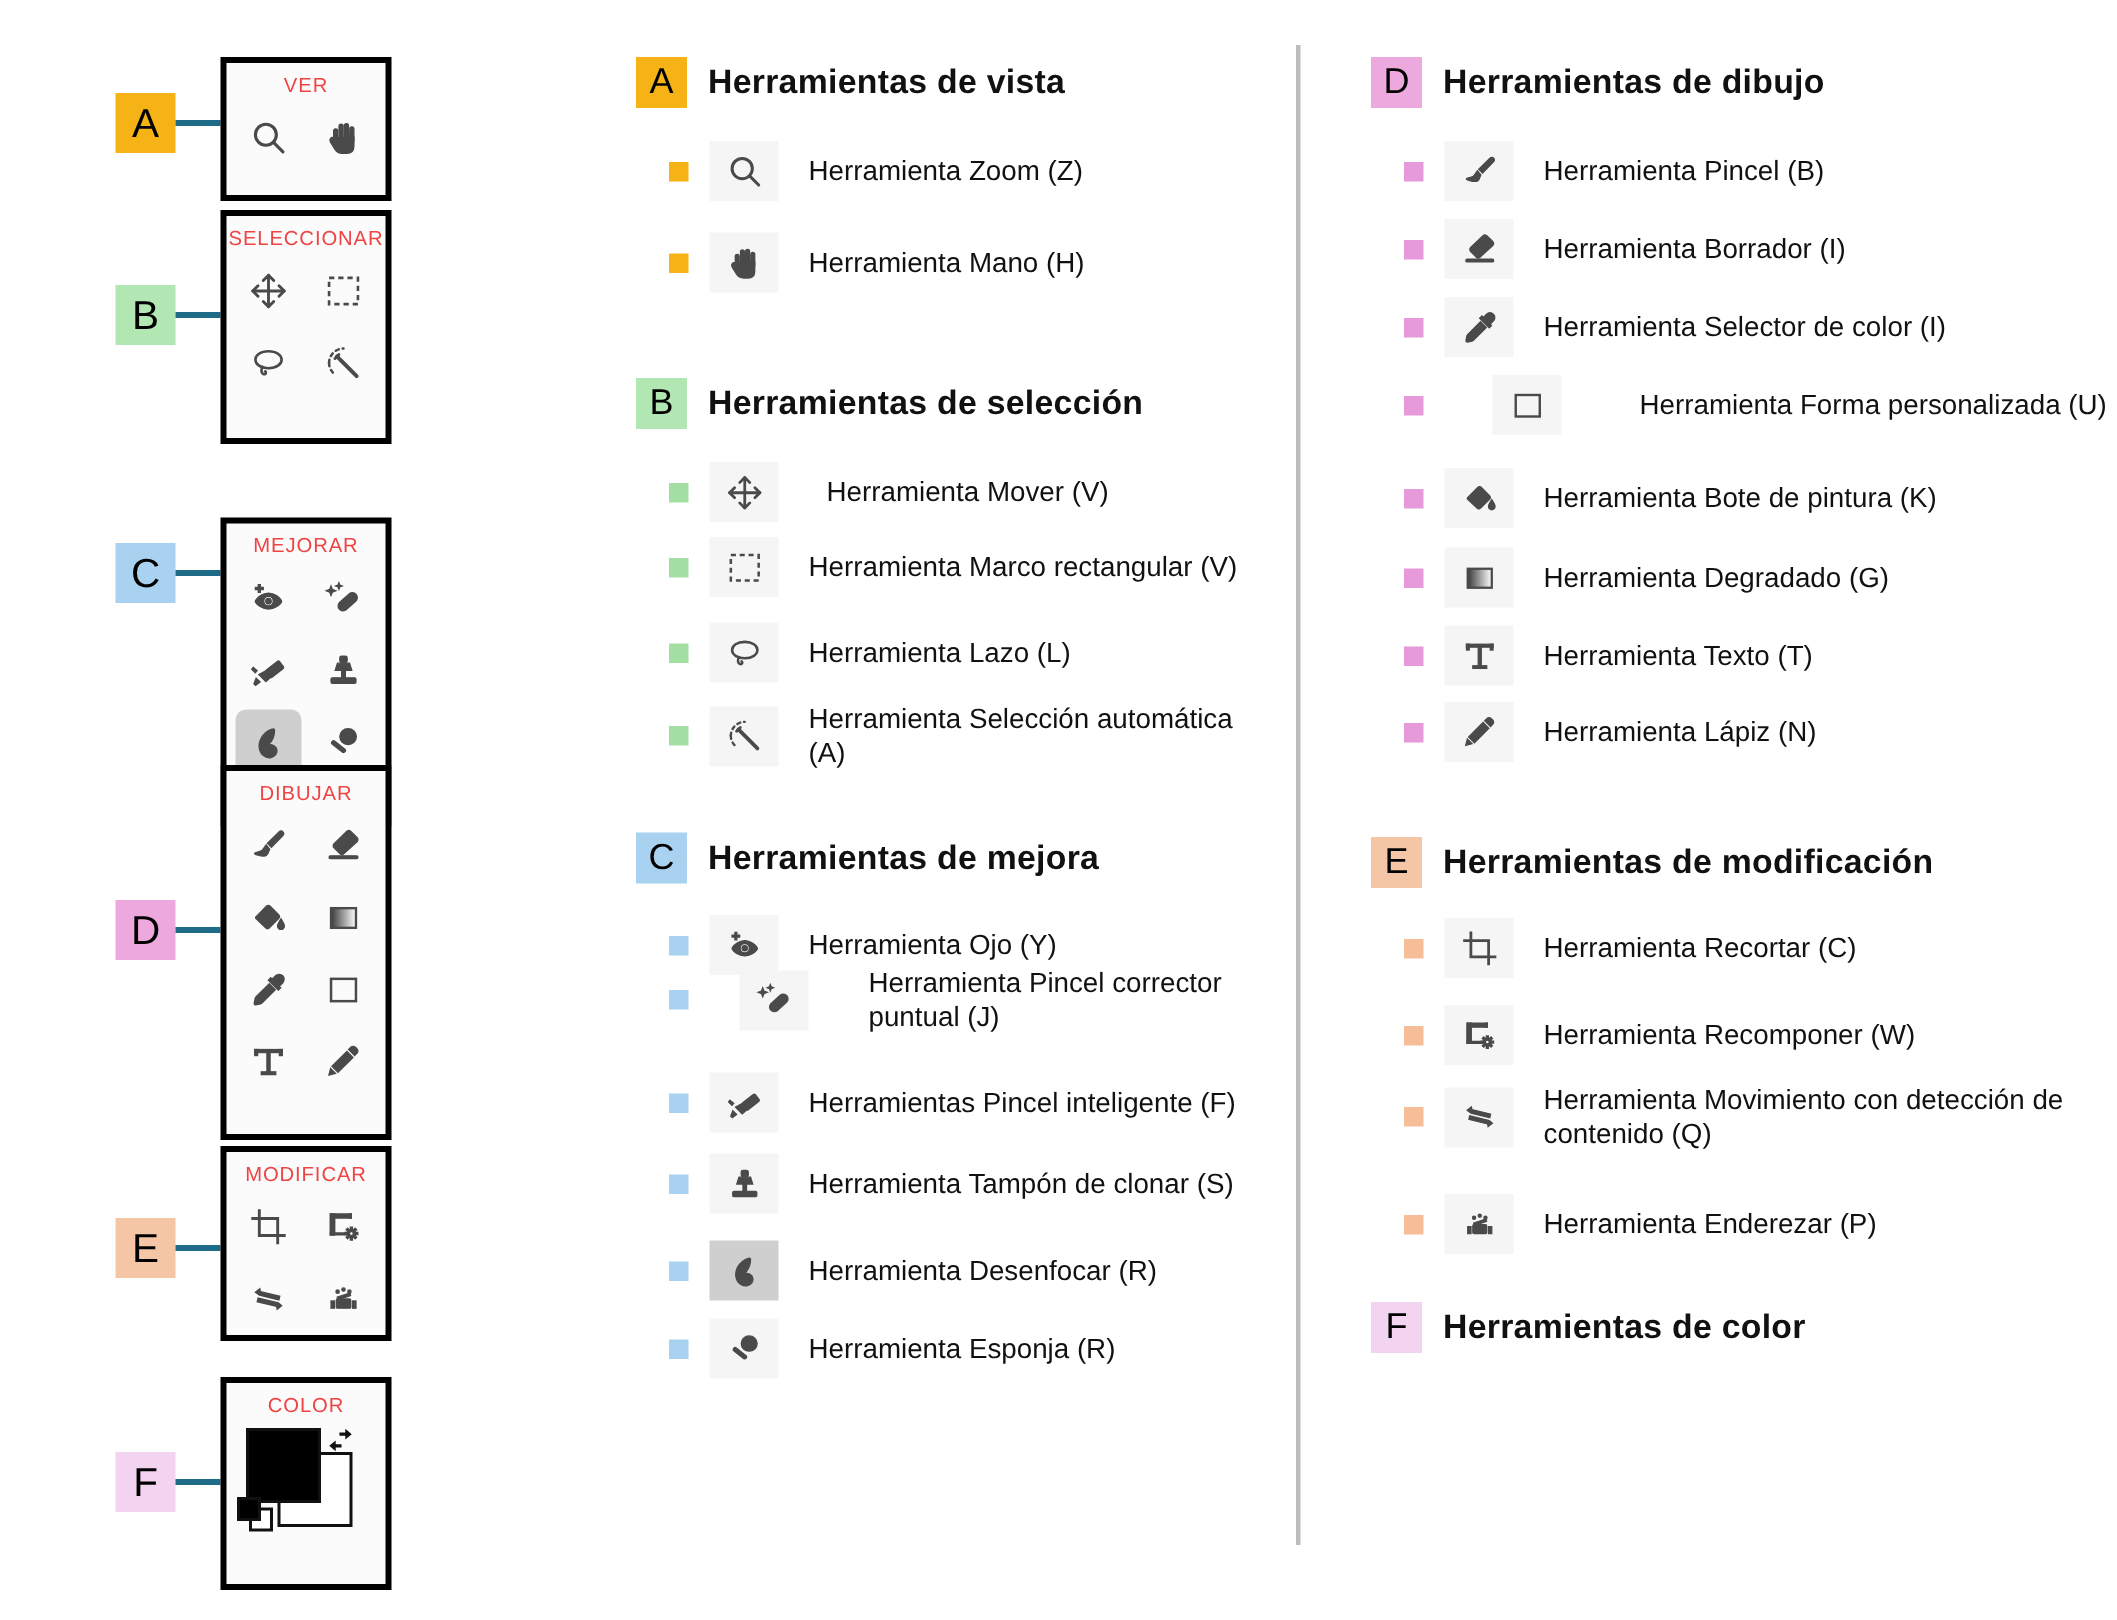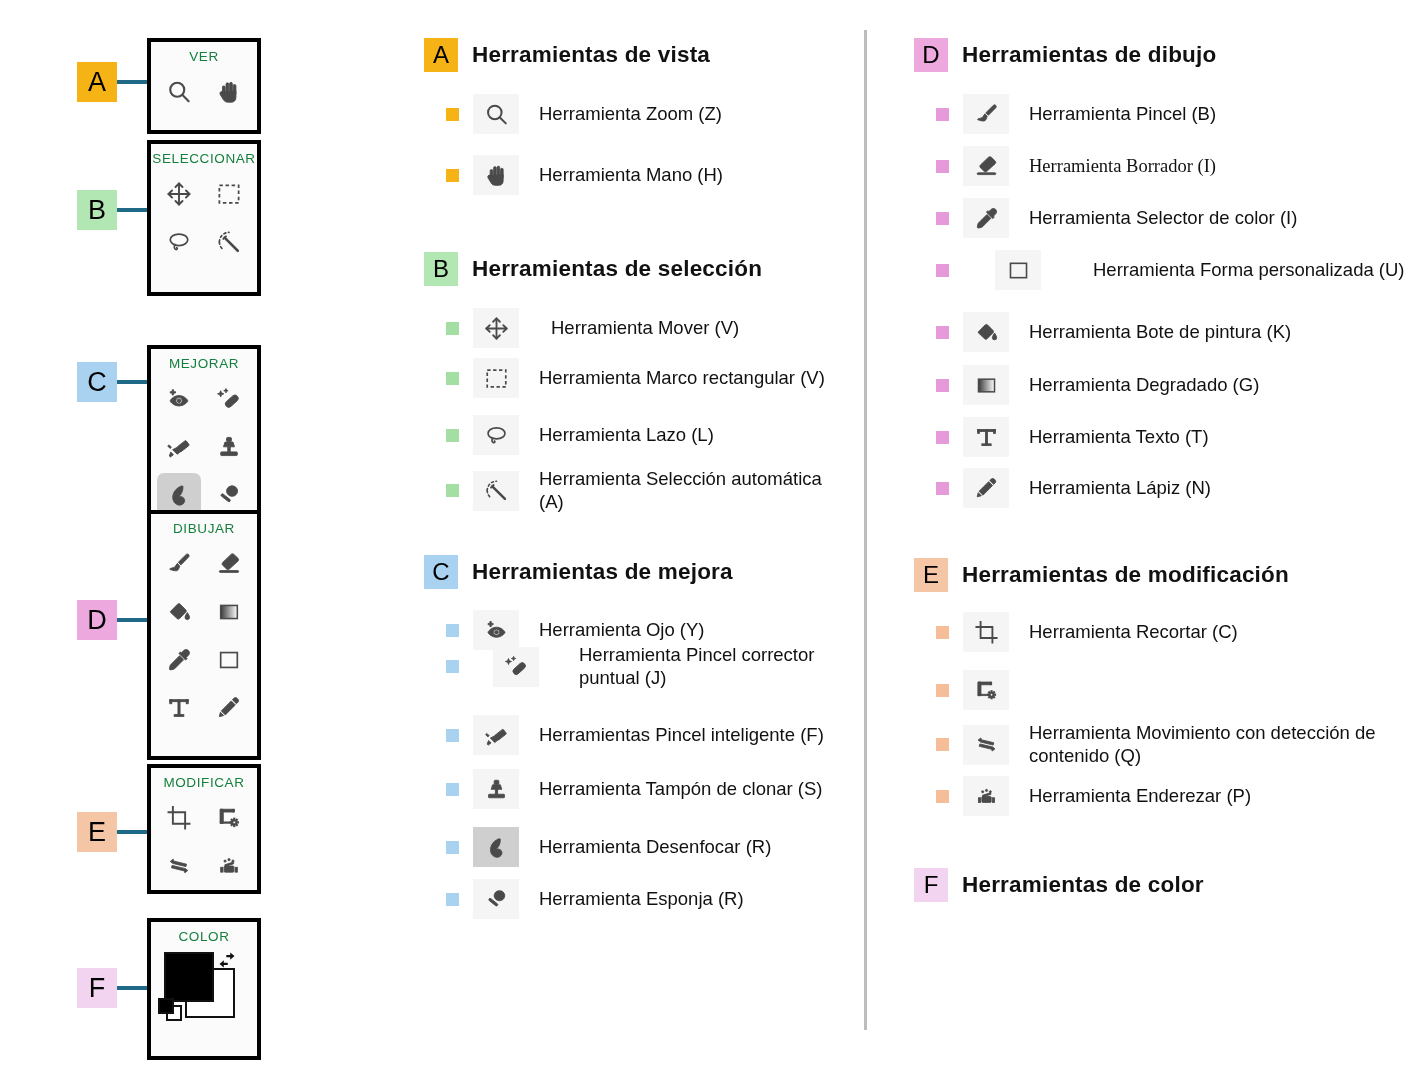--- a/index.html
+++ b/index.html
@@ -33,21 +33,21 @@
     position:absolute;
     left:0;width:114px;
     border:4px solid #000;
     background:#fbfbfb;
     box-sizing:border-box;
   }
   .panel-title{
     text-align:center;
     font-size:13.5px;
     letter-spacing:.6px;
-    color:#15803d;
+    color:#ef4444;
     margin-top:7px;
     font-family:"Liberation Sans", sans-serif;
     white-space:nowrap;
   }
   .tool-grid{
     display:flex;flex-wrap:wrap;
     justify-content:center;
     padding:4px 0 6px 0;
   }
   .tool-cell{
@@ -664,21 +664,21 @@
     <div class="item" style="top: 146px;">
       <span class="bullet" style="background: rgb(231, 154, 217);"></span>
       <span class="item-ico">
         <svg width="27" height="27" viewBox="0 0 32 32" fill="none" stroke="#4a4a4a">
           <g fill="#4a4a4a">
             <path d="M26.3 9.5L21.6 5c-.9-.9-2.3-.9-3.2 0l-9.6 9.2c-.9.9-.9 2.3 0 3.2l4.4 4.3c.9.9 2.3.9 3.2 0l9.9-9c.9-.9.9-2.3 0-3.2z"></path>
             <rect x="5" y="23.5" width="22" height="2.1" rx="1"></rect>
           </g>
         </svg>
       </span>
-      <span class="item-label" style="width: 380px; font-family: Liberation Serif, serif;">Herramienta Borrador (I)</span>
+      <span class="item-label" style="width: 380px;">Herramienta Borrador (I)</span>
     </div>
     <div class="item" style="top: 198px;">
       <span class="bullet" style="background: rgb(231, 154, 217);"></span>
       <span class="item-ico">
         <svg width="27" height="27" viewBox="0 0 32 32" fill="none" stroke="#4a4a4a">
           <g fill="#4a4a4a">
             <path d="M26.8 5.2c-1.5-1.5-3.9-1.5-5.4 0l-2.6 2.6-1.1-1.1-1.8 1.8 7.6 7.6 1.8-1.8-1.1-1.1 2.6-2.6c1.5-1.5 1.5-3.9 0-5.4z"></path>
             <path d="M16.6 11.2L6.4 21.4c-.3.3-.5.7-.6 1.1l-.7 3.6c-.1.7.5 1.3 1.2 1.2l3.6-.7c.4-.1.8-.3 1.1-.6l10.2-10.2z"></path>
           </g>
         </svg>
@@ -778,34 +778,35 @@
             <g stroke="#4a4a4a" stroke-width="2.6">
               <line x1="22" y1="15.6" x2="22" y2="26.4"></line>
               <line x1="16.6" y1="21" x2="27.4" y2="21"></line>
               <line x1="18.2" y1="17.2" x2="25.8" y2="24.8"></line>
               <line x1="25.8" y1="17.2" x2="18.2" y2="24.8"></line>
             </g>
             <circle cx="22" cy="21" r="1.5" fill="#fbfbfb"></circle>
           </g>
         </svg>
       </span>
+      <span class="item-label" style="width: 380px;">Herramienta Recomponer (W)</span>
     </div>
     <div class="item" style="top: 722px;">
       <span class="bullet" style="background: rgb(245, 189, 152);"></span>
       <span class="item-ico">
         <svg width="27" height="27" viewBox="0 0 32 32" fill="none" stroke="#4a4a4a">
           <g fill="#4a4a4a">
             <path d="M6 10.8l3.4-2.6.4 2.1 14.8 3.6-.7 2.8L9.1 13.1z"></path>
             <path d="M26 21.2l-3.4 2.6-.4-2.1L7.4 18.1l.7-2.8 15.4 3.7z"></path>
           </g>
         </svg>
       </span>
       <span class="item-label" style="width: 380px;">Herramienta Movimiento con detección de contenido (Q)</span>
     </div>
-    <div class="item" style="top: 776px;">
+    <div class="item" style="top: 796px;">
       <span class="bullet" style="background: rgb(245, 189, 152);"></span>
       <span class="item-ico">
         <svg width="27" height="27" viewBox="0 0 32 32" fill="none" stroke="#4a4a4a">
           <g fill="#4a4a4a">
             <rect x="10.5" y="16" width="11" height="7" rx="1"></rect>
             <rect x="6.5" y="17.5" width="2.6" height="5.5"></rect>
             <rect x="22.9" y="17.5" width="2.6" height="5.5"></rect>
             <path d="M11.2 14.6l9.6-3.1.6 1.9-9.6 3.1z"></path>
             <circle cx="11.5" cy="10.4" r="1.25"></circle>
             <circle cx="16" cy="8.8" r="1.25"></circle>

